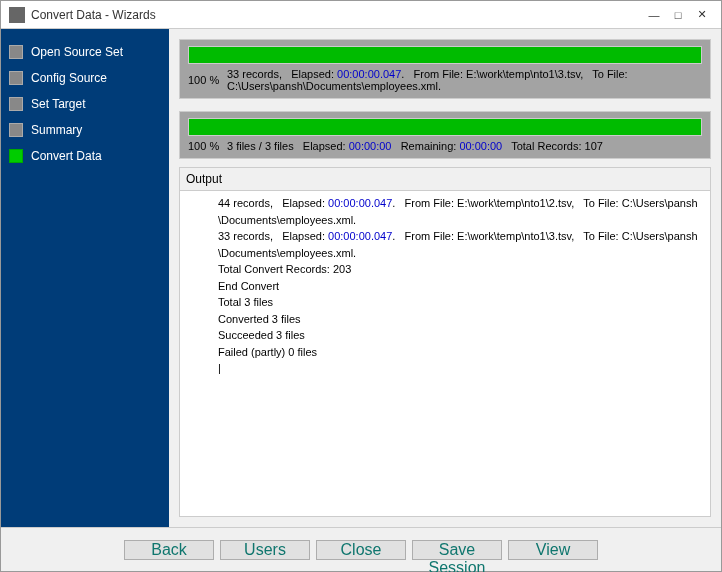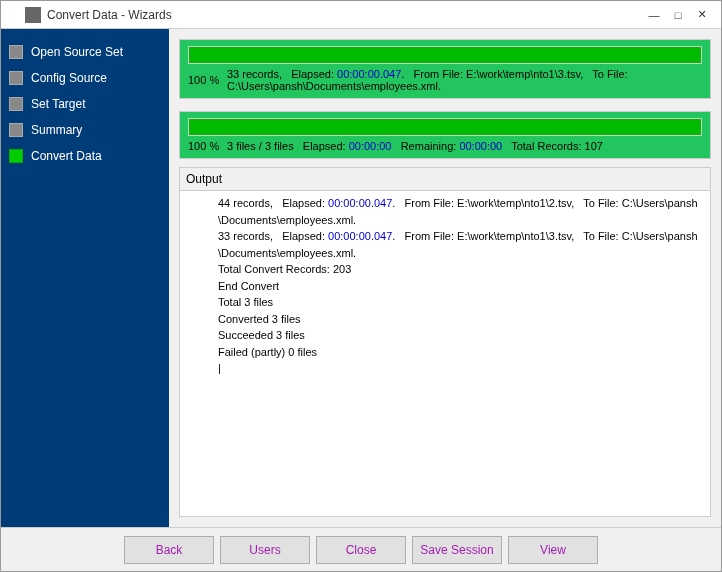--- a/index.html
+++ b/index.html
@@ -26,21 +26,20 @@
       align-items: center;
       justify-content: space-between;
       padding: 0 8px;
       border-bottom: 1px solid #ccc;
       flex-shrink: 0;
     }
     .titlebar-left {
       display: flex;
       align-items: center;
       gap: 6px;
-      margin-left: 16px;
     }
     .titlebar-icon {
       width: 16px;
       height: 16px;
       background: #666;
     }
     .titlebar-title {
       font-size: 12px;
       color: #333;
     }
@@ -97,21 +96,21 @@
     .main {
       flex: 1;
       background: #f0f0f0;
       display: flex;
       flex-direction: column;
       padding: 10px;
       gap: 8px;
       overflow: hidden;
     }
     .progress-section {
-      background: #22c55e;
+      background: #a3a3a3;
       border: 1px solid #ccc;
       padding: 6px 8px;
     }
     .progress-bar-container {
       width: 100%;
       height: 18px;
       background: #f0f0f0;
       border: 1px solid #ccc;
       margin-bottom: 4px;
     }
@@ -167,26 +166,26 @@
       border-top: 1px solid #ccc;
       display: flex;
       align-items: center;
       justify-content: center;
       gap: 6px;
       flex-shrink: 0;
       padding: 0 8px;
     }
     .footer-btn {
       width: 90px;
-      height: 28px;
+      height: 20px;
       background: #e1e1e1;
       border: 1px solid #adadad;
       cursor: pointer;
-      font-size: 12px;
-      color: #a21caf;
+      font-size: 16px;
+      color: #0f766e;
     }
     .second-progress {
       margin-top: 4px;
     }
   </style>
 </head>
 <body>
 
 <div class="window">
 

